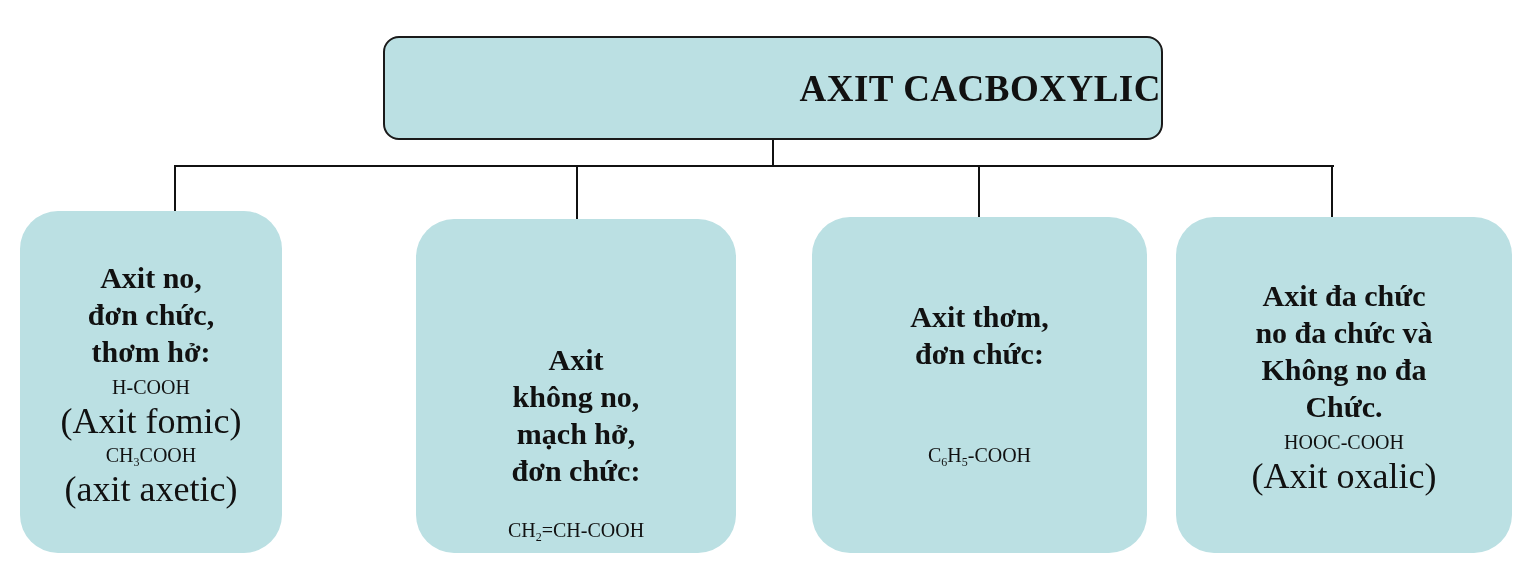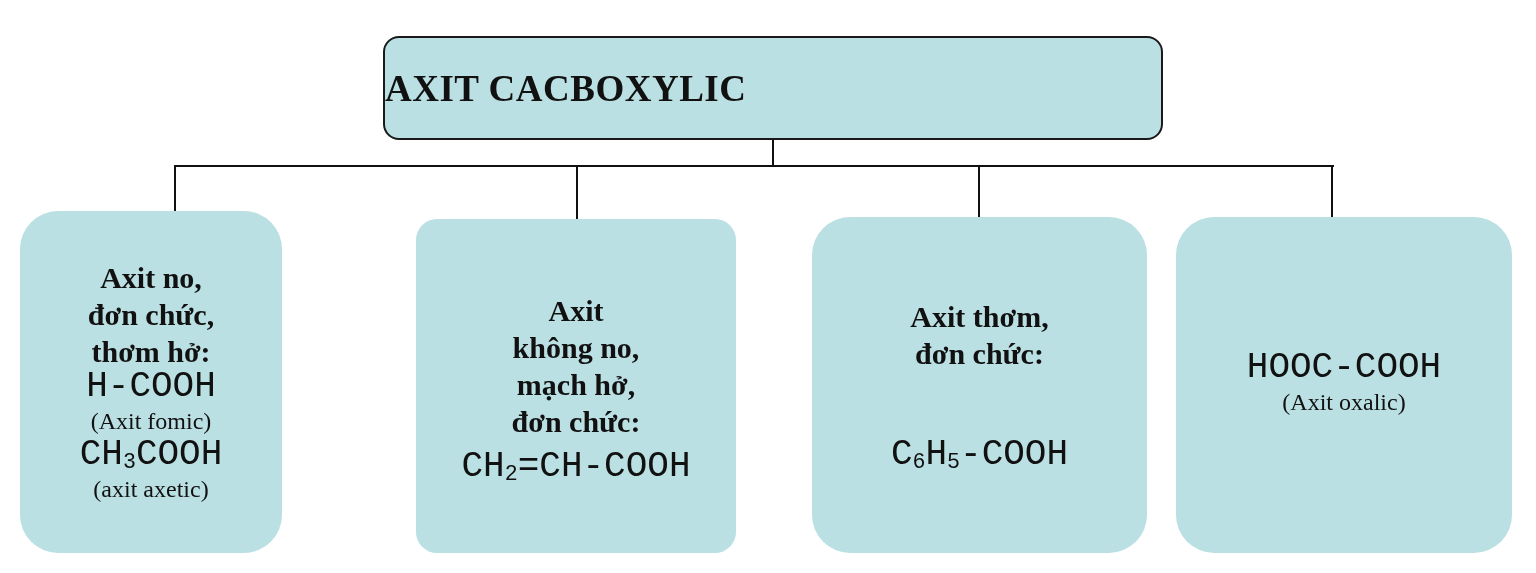--- a/index.html
+++ b/index.html
@@ -1,32 +1,32 @@
 <!DOCTYPE html>
 <html><head>
 <meta charset="utf-8">
 <style>
   html, body { margin: 0; padding: 0; background: #ffffff; }
   body { width: 1536px; height: 573px; position: relative; overflow: hidden;
          font-family: "Liberation Serif", "DejaVu Serif", serif; color: #111; }
   .root {
     position: absolute; left: 383px; top: 36px; width: 780px; height: 104px;
     background: #bbe0e3; border: 2px solid #1a1a1a; border-radius: 16px;
-    box-sizing: border-box; display: flex; align-items: center; justify-content: flex-start;
+    box-sizing: border-box; display: flex; align-items: center; justify-content: flex-end; padding-left: 38px;
   }
   .root-title { font-weight: bold; font-size: 37px; letter-spacing: 0.5px; }
   .line { position: absolute; background: #111; }
   .box {
     position: absolute; background: #bbe0e3; border-radius: 38px;
     display: flex; flex-direction: column; align-items: center; justify-content: center;
     text-align: center; box-sizing: border-box; padding: 6px 10px;
   }
   .heading { font-weight: bold; font-size: 30px; line-height: 37px; }
-  .formula { font-size: 36px; line-height: 34px; font-family: Liberation Mono, monospace; }
-  .name { font-size: 24px; line-height: 34px; }
+  .formula { font-size: 20px; line-height: 34px; }
+  .name { font-size: 36px; line-height: 34px; }
   sub { font-size: 60%; vertical-align: -4px; line-height: 0; }
   .spacer { height: 34px; }
 </style>
 </head>
 <body>
 
 <div class="root">
   <span class="root-title">AXIT CACBOXYLIC</span>
 </div>
 
@@ -42,35 +42,41 @@
     <div>Axit no,</div>
     <div>đơn chức,</div>
     <div>thơm hở:</div>
   </div>
   <div class="formula"><span>H-COOH</span></div>
   <div class="name">(Axit fomic)</div>
   <div class="formula"><span>CH</span><sub>3</sub><span>COOH</span></div>
   <div class="name">(axit axetic)</div>
 </div>
 
-<div class="box" style="left:416px; top:219px; width:320px; height:334px; justify-content:center; padding-top:10px;border-radius:21px;">
+<div class="box" style="left:416px; top:219px; width:320px; height:334px; justify-content:flex-end; padding-top:10px;">
   <div class="heading">
     <div>Axit</div>
     <div>không no,</div>
     <div>mạch hở,</div>
     <div>đơn chức:</div>
   </div>
-  <div class="formula" style="margin-top:10px;"><span>CH</span><sub>2</sub><span>=CH-COOH</span></div>
+  <div class="formula" style="margin-top:24px;"><span>CH</span><sub>2</sub><span>=CH-COOH</span></div>
 </div>
 
 <div class="box" style="left:812px; top:217px; width:335px; height:336px;gap:16px;">
   <div class="heading">
     <div>Axit thơm,</div>
     <div>đơn chức:</div>
   </div>
   <div class="spacer"></div>
   <div class="formula"><span>C</span><sub>6</sub><span>H</span><sub>5</sub><span>-COOH</span></div>
 </div>
 
 <div class="box" style="left:1176px; top:217px; width:336px; height:336px;">
+  <div class="heading">
+    <div>Axit đa chức</div>
+    <div>no đa chức và</div>
+    <div>Không no đa</div>
+    <div>Chức.</div>
+  </div>
   <div class="formula"><span>HOOC-COOH</span></div>
   <div class="name">(Axit oxalic)</div>
 </div>
 
 </body></html>

